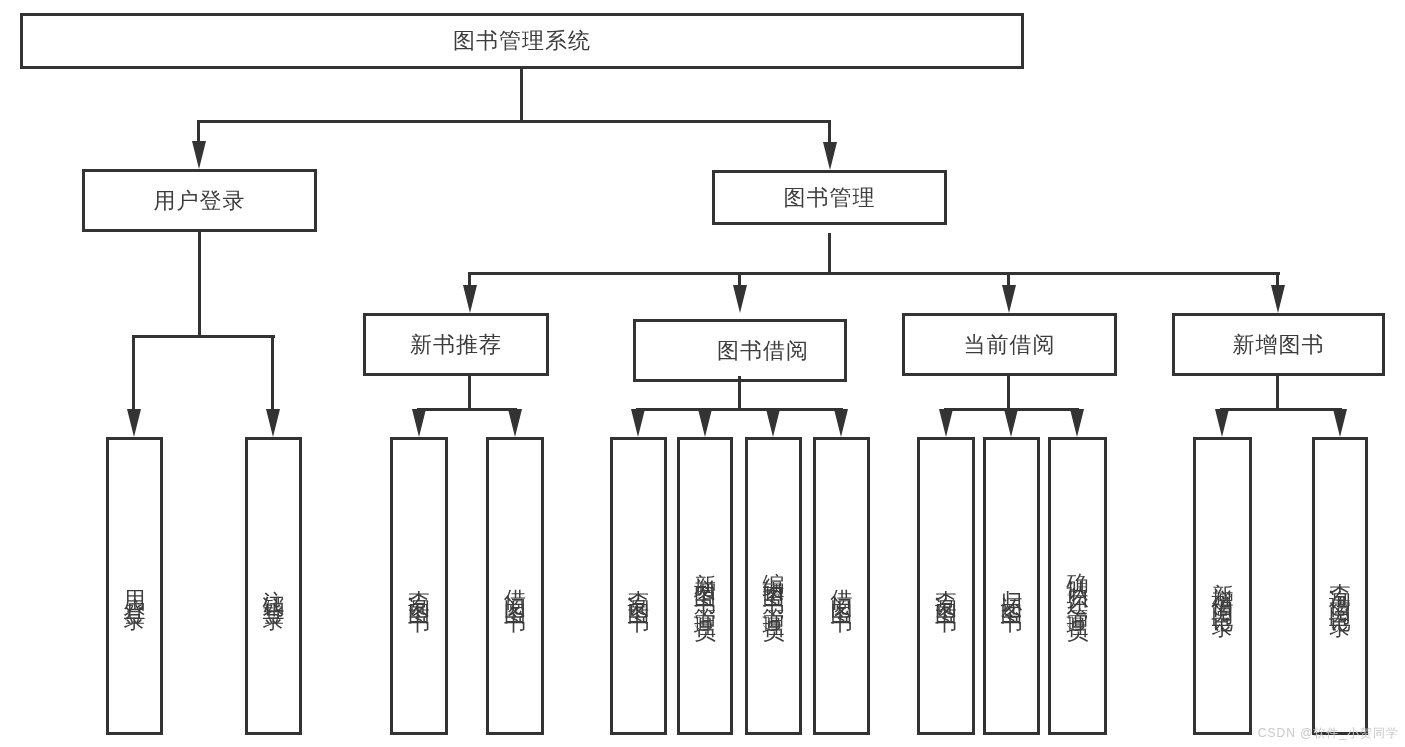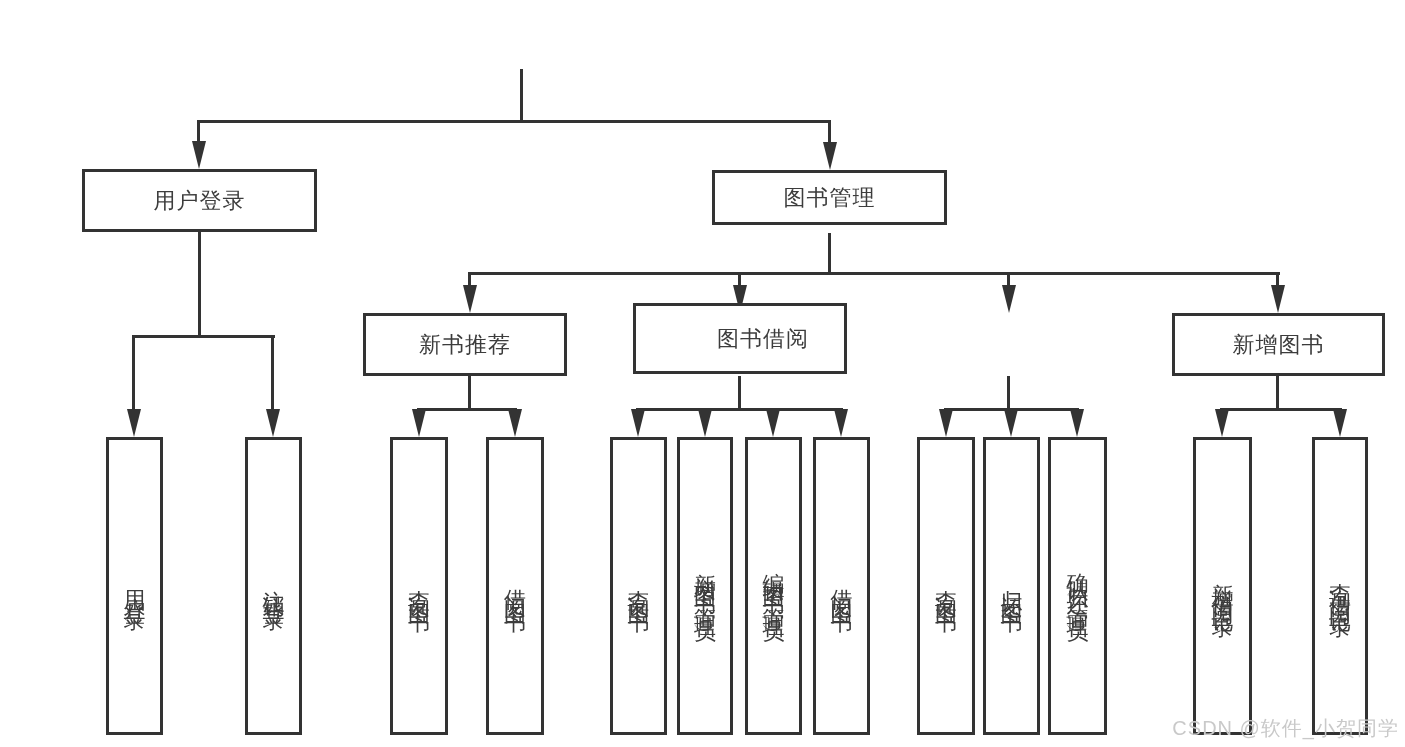--- a/index.html
+++ b/index.html
@@ -21,28 +21,29 @@
   }
   .vline{position:absolute;width:3px;background:#333333;}
   .hline{position:absolute;height:3px;background:#333333;}
   .arrow{
     position:absolute;width:0;height:0;
     border-left:7px solid transparent;border-right:7px solid transparent;
     border-top:28px solid #333333;
   }
   .watermark{
     position:absolute;right:6px;bottom:5px;
-    font-size:20px;color:#c9c9c9;letter-spacing:1px;white-space:nowrap;
+    font-size:12px;color:#c9c9c9;letter-spacing:1px;white-space:nowrap;
   }
 </style>
 </head>
 <body>
 
 <div id="stage">
 
+  <div class="box" style="left:20px;top:13px;width:1004px;height:56px;">图书管理系统</div>
 
   <div class="vline" style="left:520px;top:69px;height:54px;"></div>
   <div class="hline" style="left:198px;top:120px;width:633px;"></div>
   <div class="vline" style="left:197px;top:120px;height:26px;"></div>
   <div class="arrow" style="left:192px;top:141px;"></div>
   <div class="vline" style="left:828px;top:120px;height:26px;"></div>
   <div class="arrow" style="left:823px;top:142px;"></div>
 
   <div class="box" style="left:82px;top:169px;width:235px;height:63px;">用户登录</div>
   <div class="box" style="left:712px;top:170px;width:235px;height:55px;">图书管理</div>
@@ -58,22 +59,23 @@
   <div class="hline" style="left:468px;top:272px;width:812px;"></div>
   <div class="vline" style="left:468px;top:272px;height:18px;"></div>
   <div class="arrow" style="left:463px;top:285px;"></div>
   <div class="vline" style="left:738px;top:272px;height:18px;"></div>
   <div class="arrow" style="left:733px;top:285px;"></div>
   <div class="vline" style="left:1007px;top:272px;height:18px;"></div>
   <div class="arrow" style="left:1002px;top:285px;"></div>
   <div class="vline" style="left:1276px;top:272px;height:18px;"></div>
   <div class="arrow" style="left:1271px;top:285px;"></div>
 
-  <div class="box" style="left:363px;top:313px;width:204px;height:63px;">新书推荐</div>
-  <div class="box" style="left:633px;top:303px;width:214px;height:71px;padding-left:46px;">图书借阅</div>
+  <div class="box" style="left:363px;top:313px;width:186px;height:63px;">新书推荐</div>
+  <div class="box" style="left:633px;top:319px;width:214px;height:63px;padding-left:46px;">图书借阅</div>
+  <div class="box" style="left:902px;top:313px;width:215px;height:63px;">当前借阅</div>
   <div class="box" style="left:1172px;top:313px;width:213px;height:63px;">新增图书</div>
 
   <div class="vline" style="left:468px;top:376px;height:35px;"></div>
   <div class="hline" style="left:417px;top:408px;width:100px;"></div>
   <div class="arrow" style="left:412px;top:409px;"></div>
   <div class="arrow" style="left:508px;top:409px;"></div>
 
   <div class="vline" style="left:738px;top:376px;height:35px;"></div>
   <div class="hline" style="left:636px;top:408px;width:207px;"></div>
   <div class="arrow" style="left:631px;top:409px;"></div>

